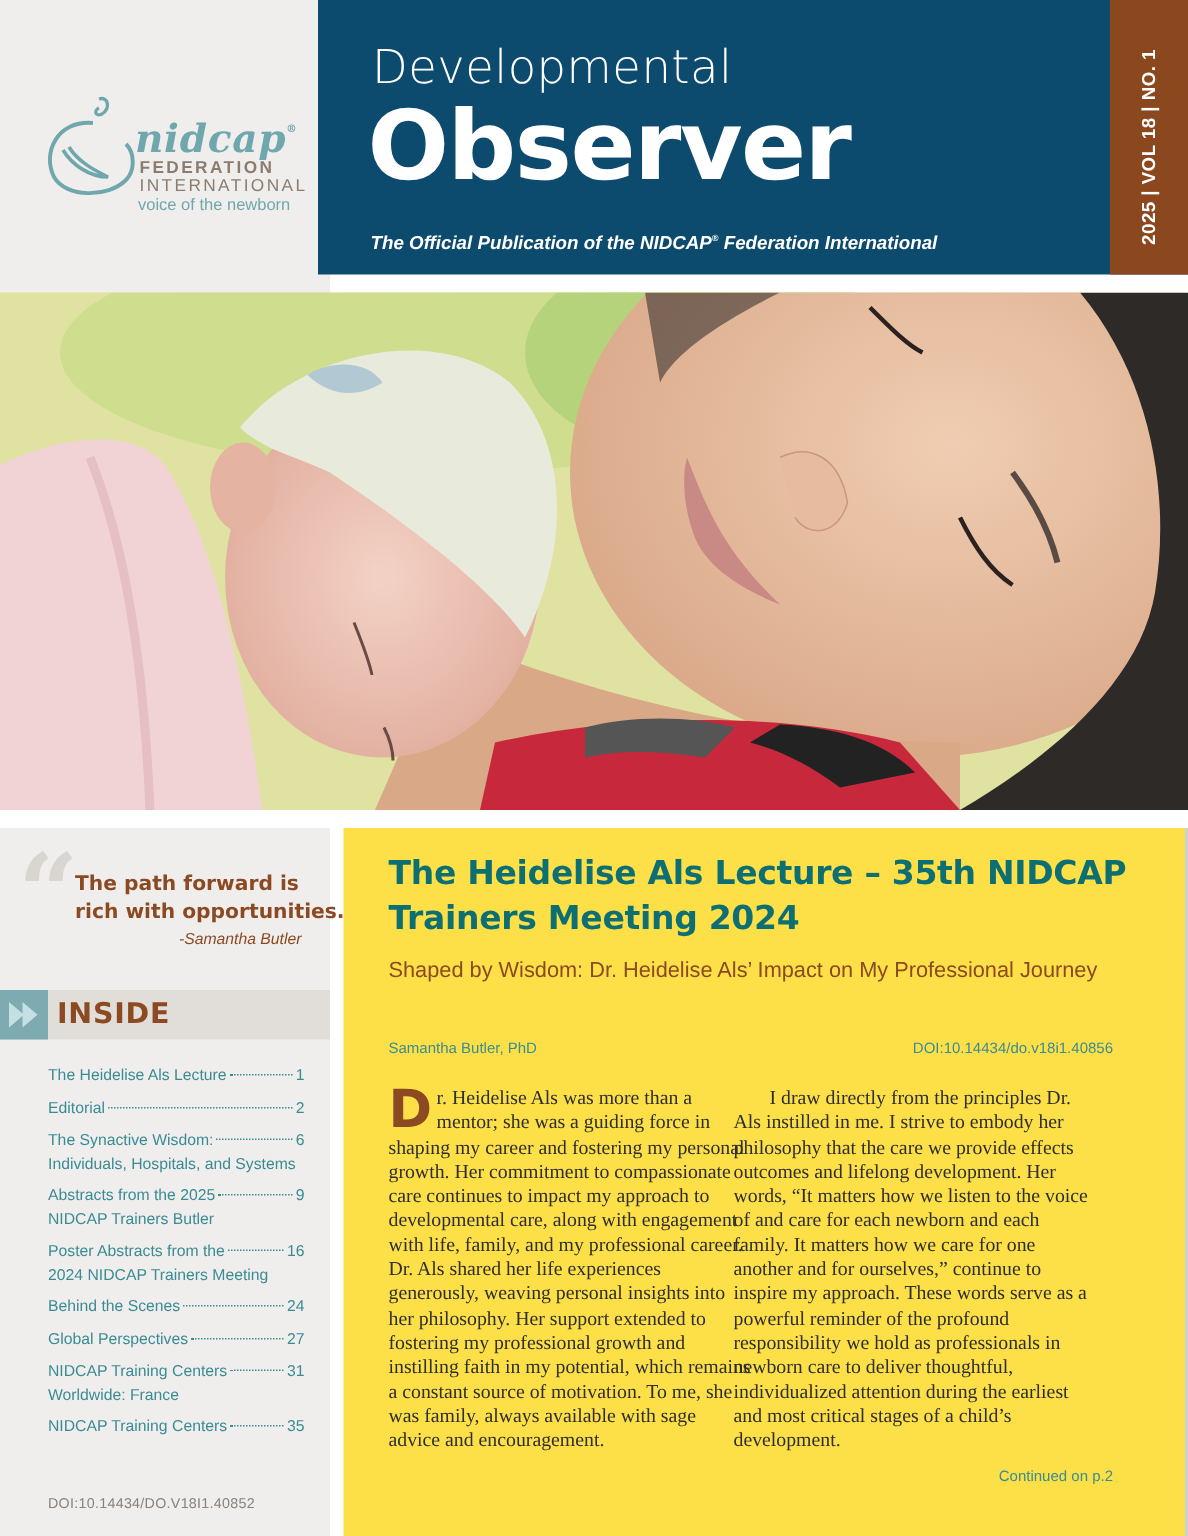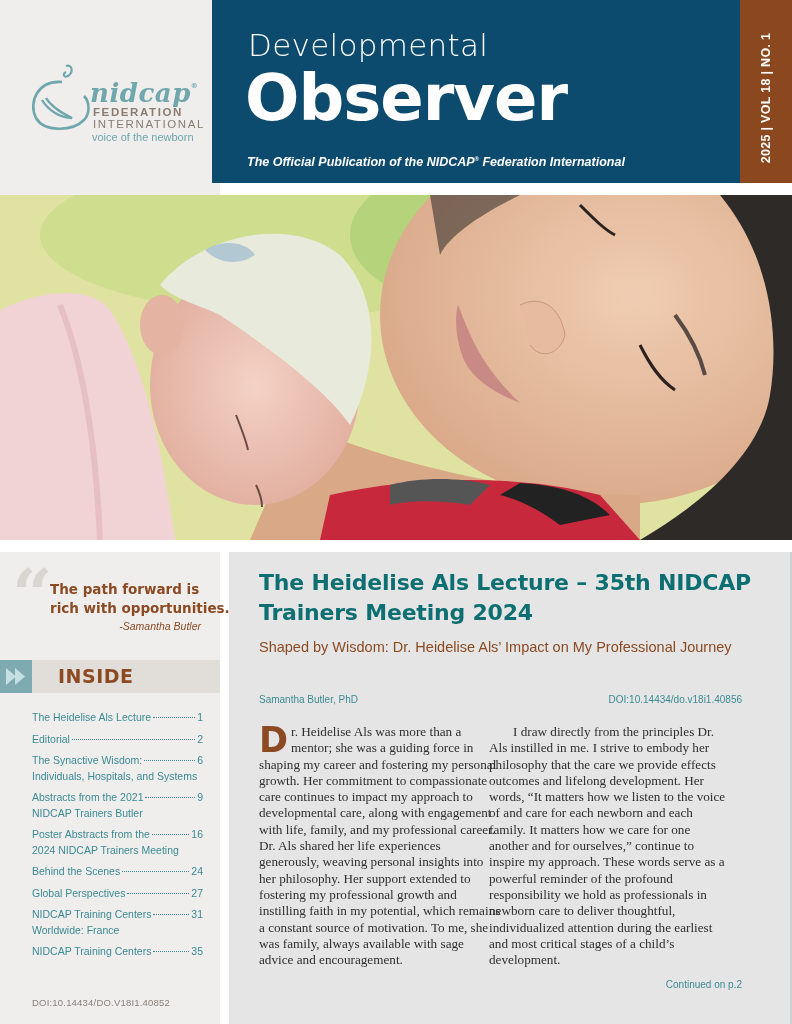--- a/index.html
+++ b/index.html
@@ -89,21 +89,21 @@
     position: absolute; left: 0; top: 660px; width: 220px; height: 33px;
     background: #e1ddd8;
   }
   .inside-icon {
     position: absolute; left: 0; top: 660px; width: 32px; height: 33px;
     background: #7eaab2;
   }
   .inside-label {
     position: absolute; left: 38px; top: 665px;
     font-family: "DejaVu Sans", sans-serif; font-weight: bold; font-size: 19px;
-    color: #8b4a22; letter-spacing: 0.5px; margin-left: 20px;
+    color: #8b4a22; letter-spacing: 0.5px;
   }
   .toc {
     position: absolute; left: 32px; top: 710px; width: 171px;
     list-style: none;
   }
   .toc li {
     font-size: 10.5px; color: #3b8b93; line-height: 15.5px; margin-bottom: 6px;
   }
   .toc .row { display: flex; align-items: baseline; }
   .toc .t { white-space: nowrap; }
@@ -111,21 +111,21 @@
   .toc .p { white-space: nowrap; }
   .toc .cont { white-space: nowrap; }
   .doi-left {
     position: absolute; left: 32px; top: 997px; font-size: 9.5px; color: #8a817a;
     letter-spacing: 0.2px;
   }
 
   
   .article {
     position: absolute; left: 229px; top: 552px; width: 563px; height: 472px;
-    background: #e5e5e5;
+    background: #fde047;
     border-right: 2px solid #c9d3d5;
   }
   .art-title {
     position: absolute; left: 30px; top: 16px; width: 520px;
     font-family: "DejaVu Sans", sans-serif; font-weight: bold; font-size: 22px;
     color: #0e6f72; line-height: 30px; letter-spacing: -0.2px;
   }
   .art-sub {
     position: absolute; left: 30px; top: 84px; width: 500px;
     font-size: 14.5px; color: #8b4a22; line-height: 22px;
@@ -260,21 +260,21 @@
   <li>
     <div class="row">
         <span class="t">The Synactive Wisdom:</span>
         <span class="dots"></span>
         <span class="p">6</span>
       </div>
     <div class="cont">Individuals, Hospitals, and Systems</div>
   </li>
   <li>
     <div class="row">
-        <span class="t">Abstracts from the 2021</span>
+        <span class="t">Abstracts from the 2025</span>
         <span class="dots"></span>
         <span class="p">9</span>
       </div>
     <div class="cont">NIDCAP Trainers Butler</div>
   </li>
   <li>
     <div class="row">
         <span class="t">Poster Abstracts from the</span>
         <span class="dots"></span>
         <span class="p">16</span>

